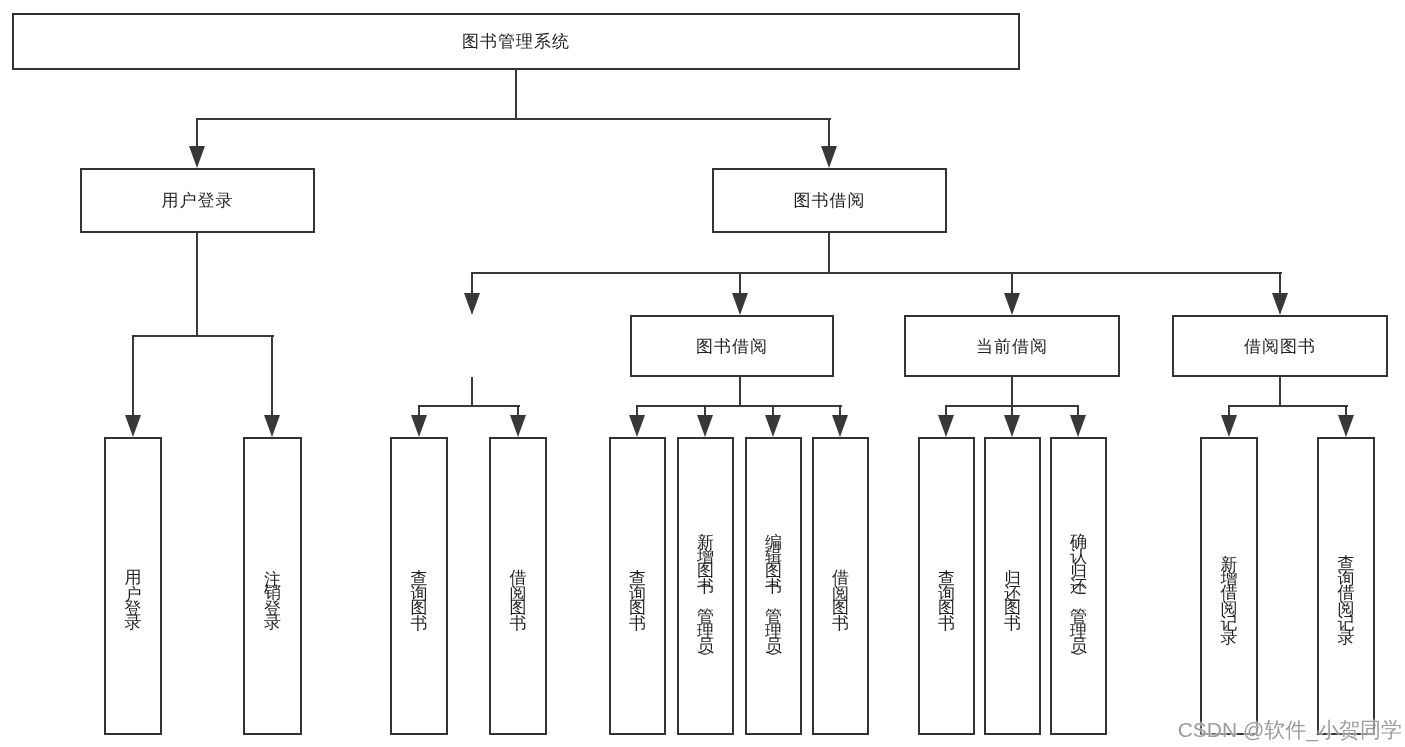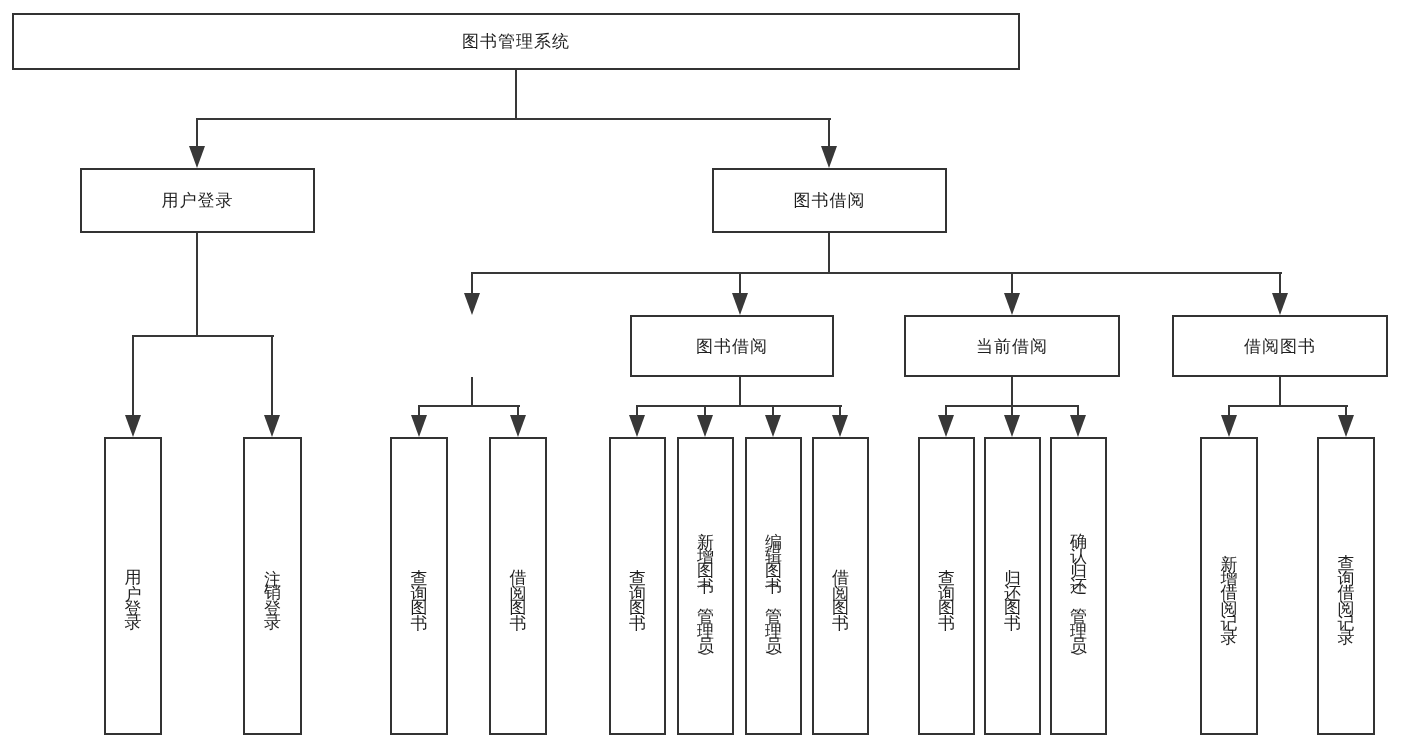--- a/index.html
+++ b/index.html
@@ -151,14 +151,15 @@
     <span>确认归还（管理员）</span>
   </div>
 
   <div class="box vbox" style="left:1200px;top:437px;width:58px;height:298px;">
     <span>新增借阅记录</span>
   </div>
   <div class="box vbox" style="left:1317px;top:437px;width:58px;height:298px;">
     <span>查询借阅记录</span>
   </div>
 
+  <div class="watermark">CSDN @软件_小贺同学</div>
 
 </div>
 
 </body></html>

